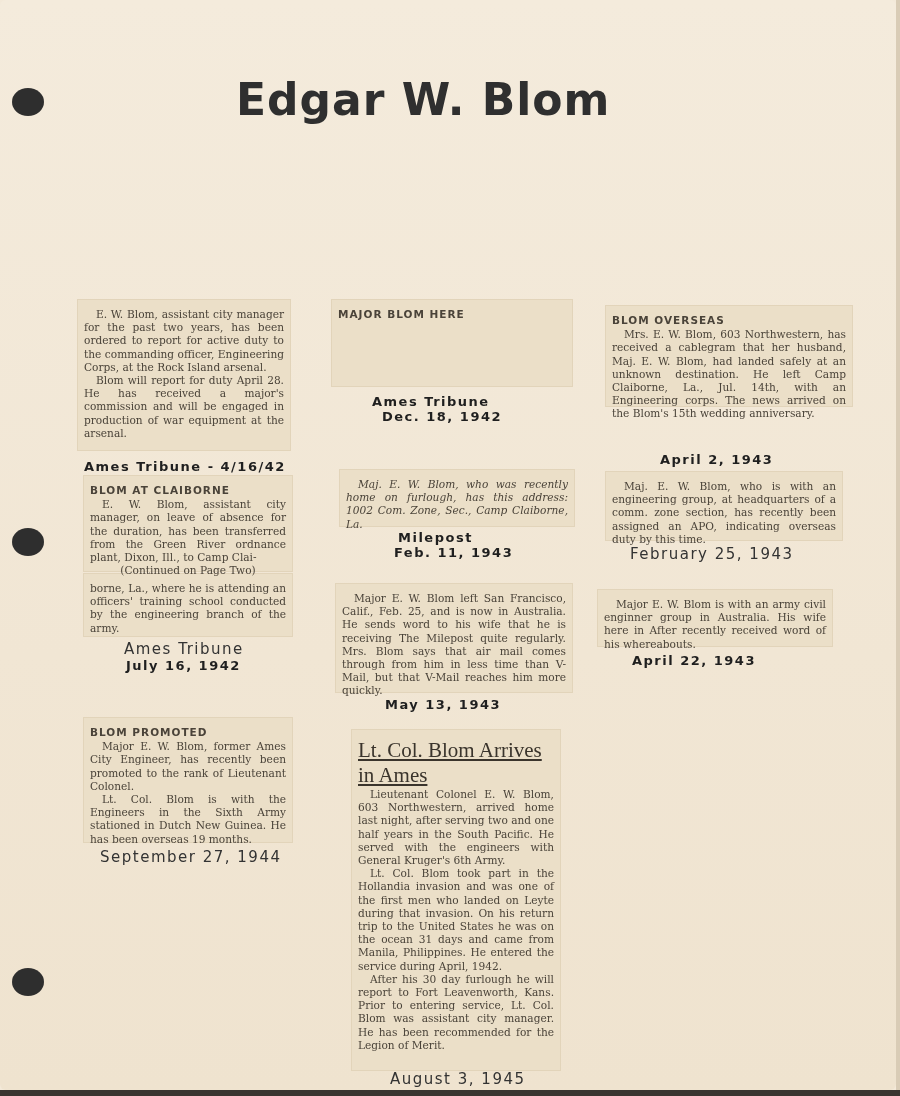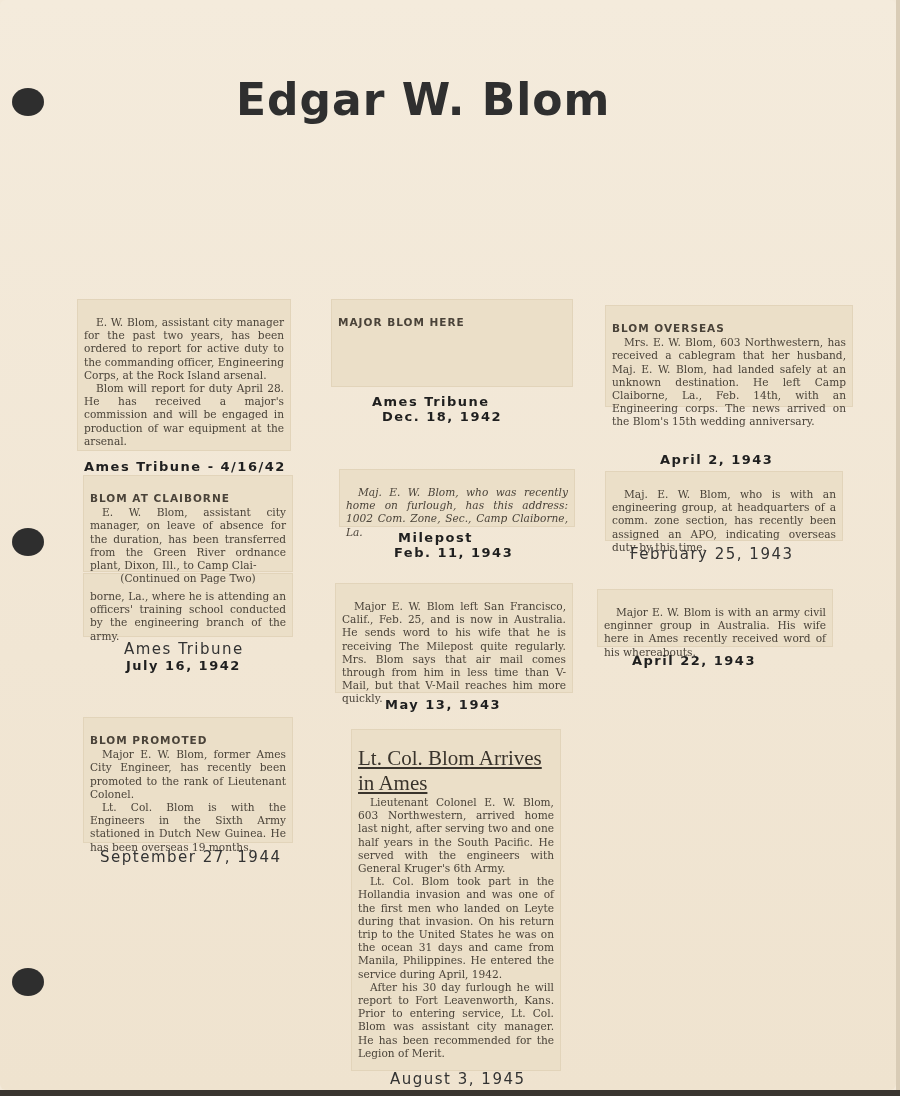--- a/index.html
+++ b/index.html
@@ -17,21 +17,21 @@
   .right-edge { position: absolute; left: 896px; top: 0; width: 4px; height: 1096px; background: #d9ccb6; }
   .hole { position: absolute; width: 32px; height: 28px; border-radius: 50%; background: #2e2e2e; }
   .title {
     position: absolute; left: 236px; top: 74px;
     font-family: "DejaVu Sans", sans-serif; font-weight: bold;
     font-size: 44px; letter-spacing: 1px; color: #2f2f2f;
   }
   .clip {
     position: absolute; background: #ebdfc8; color: #4a4339;
     font-size: 10.6px; line-height: 13.2px; text-align: justify;
-    padding: 16px 6px; box-sizing: border-box;
+    padding: 8px 6px; box-sizing: border-box;
     box-shadow: 0 0 0 1px #e2d4ba;
   }
   .clip p { margin: 0; text-indent: 12px; }
   .clip .head {
     font-family: "DejaVu Sans", sans-serif; font-weight: bold;
     font-size: 10.5px; letter-spacing: 1px; color: #4a4339; margin-bottom: 1px;
   }
   .clip .bighead {
     font-family: "Liberation Serif", serif; font-size: 21px; line-height: 25px; color: #3a342c;
     text-align: left;
@@ -98,28 +98,28 @@
   <div class="clip" style="left:352px;top:730px;width:208px;height:340px;">
     <div class="bighead">Lt. Col. Blom Arrives in Ames</div>
     <p>Lieutenant Colonel E. W. Blom, 603 Northwestern, arrived home last night, after serving two and one half years in the South Pacific. He served with the engineers with General Kruger's 6th Army.</p>
     <p>Lt. Col. Blom took part in the Hollandia invasion and was one of the first men who landed on Leyte during that invasion. On his return trip to the United States he was on the ocean 31 days and came from Manila, Philippines. He entered the service during April, 1942.</p>
     <p>After his 30 day furlough he will report to Fort Leavenworth, Kans. Prior to entering service, Lt. Col. Blom was assistant city manager. He has been recommended for the Legion of Merit.</p>
   </div>
   <div class="hand light" style="left:390px;top:1070px;">August 3, 1945</div>
 
   <div class="clip" style="left:606px;top:306px;width:246px;height:100px;">
     <div class="head">BLOM OVERSEAS</div>
-    <p>Mrs. E. W. Blom, 603 Northwestern, has received a cablegram that her husband, Maj. E. W. Blom, had landed safely at an unknown destination. He left Camp Claiborne, La., Feb. 14th, with an Engineering corps. The news arrived on the Blom's 15th wedding anniversary.</p>
+    <p>Mrs. E. W. Blom, 603 Northwestern, has received a cablegram that her husband, Maj. E. W. Blom, had landed safely at an unknown destination. He left Camp Claiborne, La., Jul. 14th, with an Engineering corps. The news arrived on the Blom's 15th wedding anniversary.</p>
   </div>
   <div class="hand" style="left:660px;top:452px;">April 2, 1943</div>
 
   <div class="clip" style="left:606px;top:472px;width:236px;height:68px;">
     <p>Maj. E. W. Blom, who is with an engineering group, at headquarters of a comm. zone section, has recently been assigned an APO, indicating overseas duty by this time.</p>
   </div>
   <div class="hand light" style="left:630px;top:545px;">February 25, 1943</div>
 
   <div class="clip" style="left:598px;top:590px;width:234px;height:56px;">
-    <p>Major E. W. Blom is with an army civil enginner group in Australia. His wife here in Ames recently received word of his whereabouts.</p>
+    <p>Major E. W. Blom is with an army civil enginner group in Australia. His wife here in After recently received word of his whereabouts.</p>
   </div>
   <div class="hand" style="left:632px;top:653px;">April 22, 1943</div>
 </div>
 <div class="right-edge"></div>
 <div class="bottom-edge"></div>
 
 </body></html>

